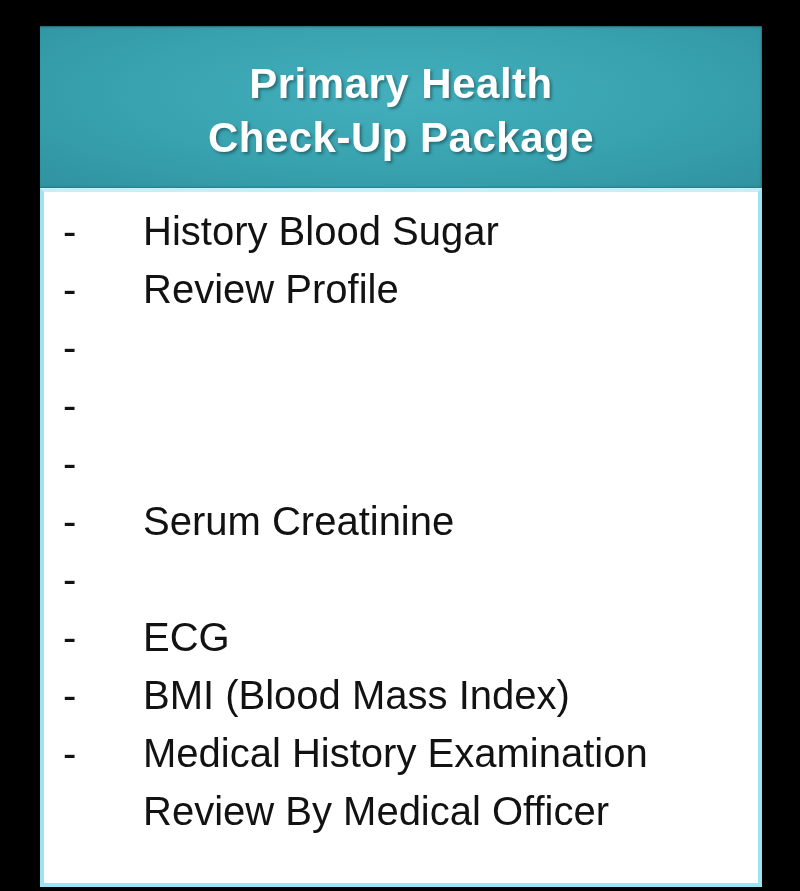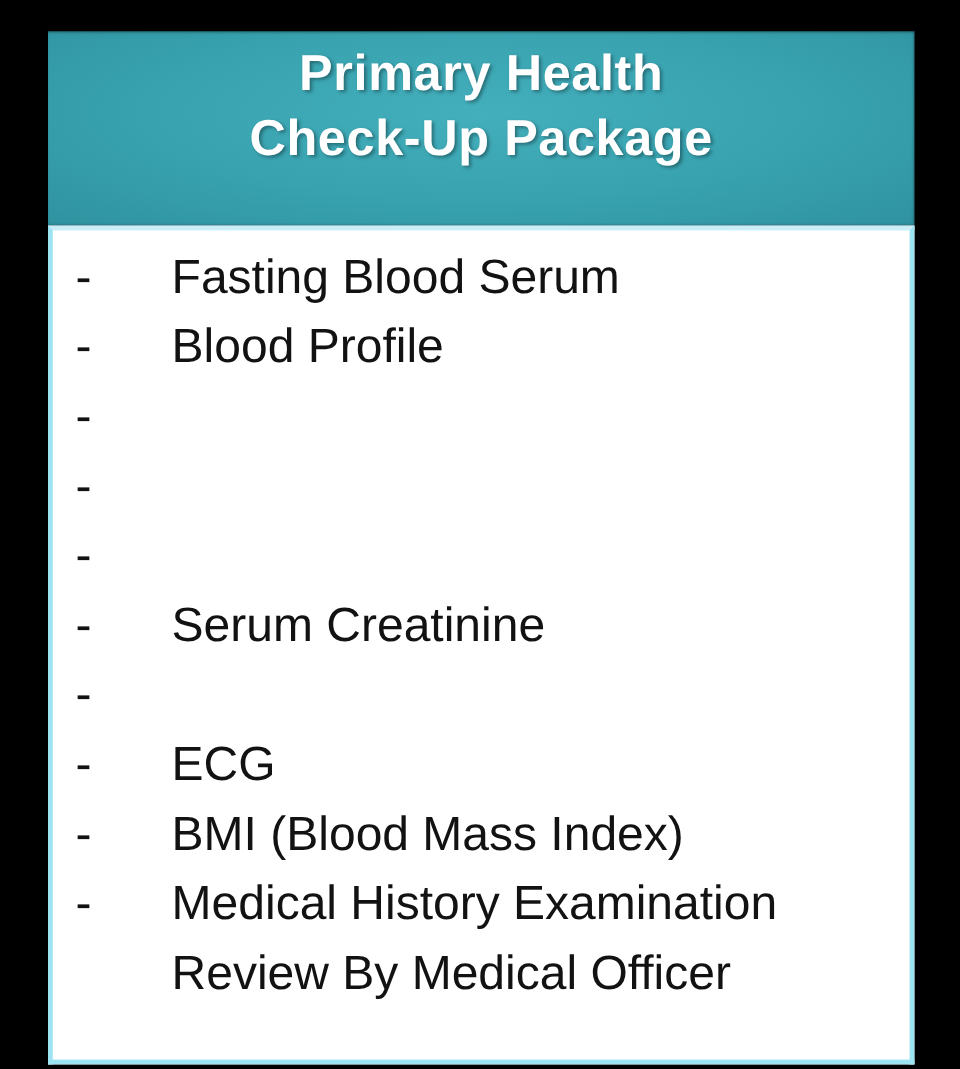--- a/index.html
+++ b/index.html
@@ -25,21 +25,21 @@
     flex-direction: column;
     box-sizing: border-box;
   }
   .card-header {
     height: 162px;
     flex: 0 0 162px;
     background: radial-gradient(ellipse at 50% 42%, #44afbc 0%, #38a2af 55%, #2d8d9b 115%);
     box-shadow: inset 0 2px 2px -1px rgba(0,0,0,0.35), inset -2px -2px 2px -1px rgba(0,0,0,0.2);
     display: flex;
     flex-direction: column;
-    justify-content: flex-start;
+    justify-content: center;
     align-items: center;
     padding-top: 8px;
     box-sizing: border-box;
   }
   .title-line {
     color: #ffffff;
     font-size: 42px;
     font-weight: bold;
     line-height: 54px;
     letter-spacing: 0.5px;
@@ -86,26 +86,26 @@
     <div class="card-header">
       <div class="title-line">Primary Health</div>
       <div class="title-line">Check-Up Package</div>
     </div>
 
     <div class="card-body">
       <ul class="test-list">
 
           <li>
             <span class="dash">-</span>
-            <span class="item-text">Fasting Blood Serum</span>
+            <span class="item-text">History Blood Sugar</span>
           </li>
 
           <li>
             <span class="dash">-</span>
-            <span class="item-text">Blood Profile</span>
+            <span class="item-text">Review Profile</span>
           </li>
 
           <li>
             <span class="dash">-</span>
           </li>
 
           <li>
             <span class="dash">-</span>
           </li>
 

